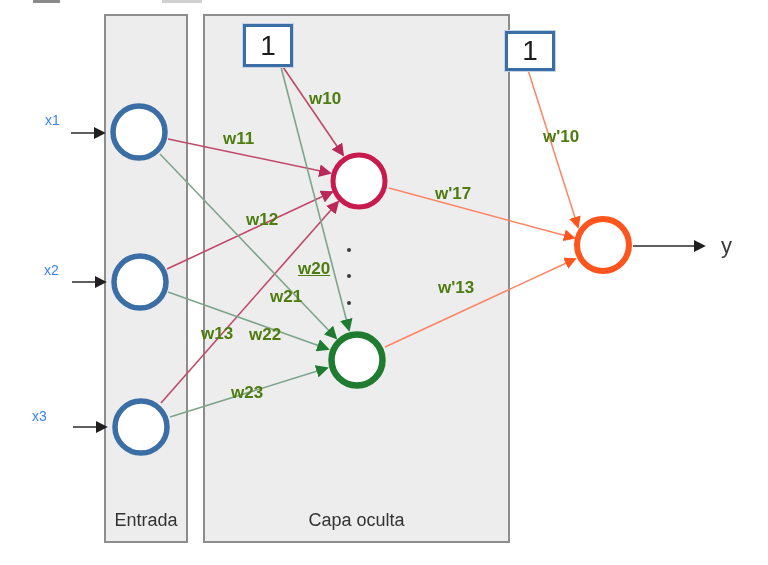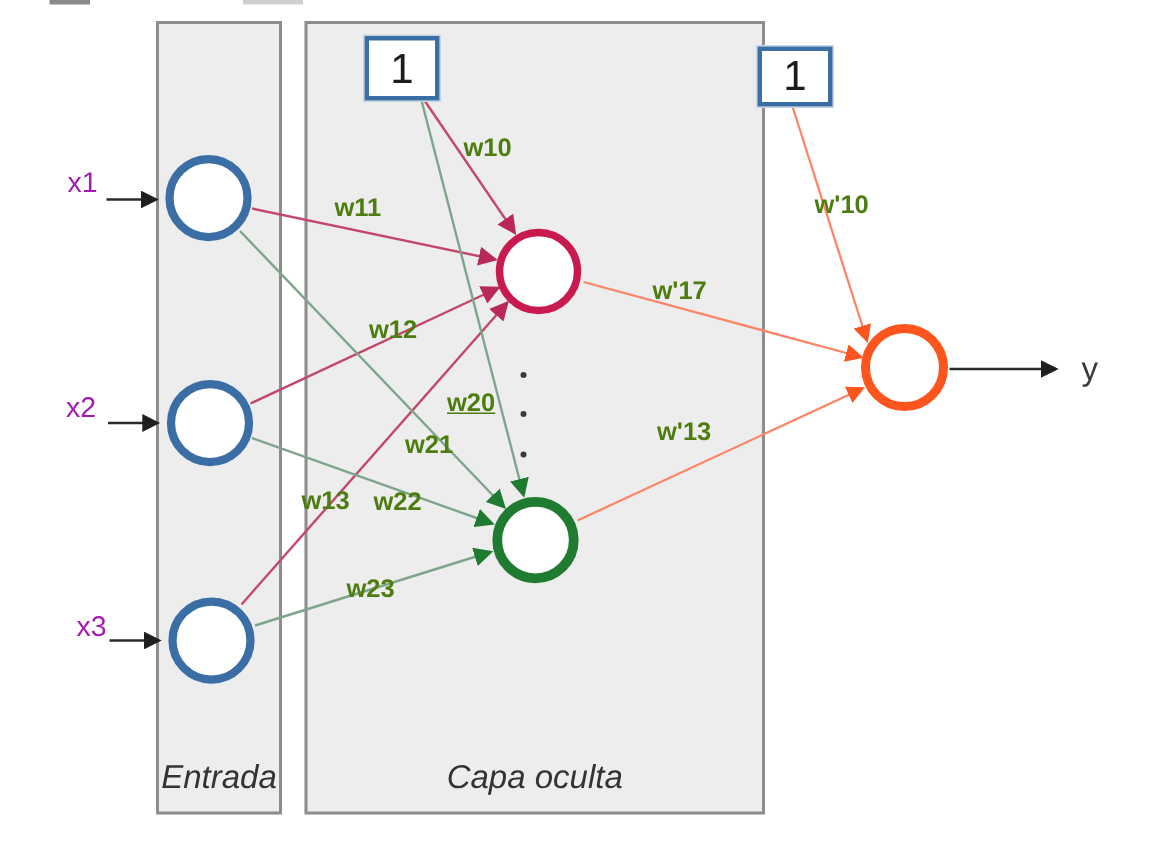--- a/index.html
+++ b/index.html
@@ -5,26 +5,26 @@
   html,body{margin:0;padding:0;background:#ffffff;}
   .stage{
     position:relative;width:768px;height:565px;background:#ffffff;overflow:hidden;
     font-family:"Liberation Sans","DejaVu Sans",sans-serif;color:#2a2a2a;
   }
   .panel{
     position:absolute;background:#ededed;border:2px solid #8d8d8d;box-sizing:border-box;
   }
   .panel-caption{
     position:absolute;bottom:10px;left:0;right:0;text-align:center;
-    font-size:22px;color:#333;font-style:italic;
+    font-size:18px;color:#333;
   }
   .panel-caption.left-align{text-align:left;padding-left:24px;}
   .edges{position:absolute;left:0;top:0;}
   .lbl{position:absolute;font-size:17px;font-weight:600;color:#4d7c0f;white-space:nowrap;}
-  .lbl-input{font-size:19px;font-weight:400;color:#a21caf;}
+  .lbl-input{font-size:14px;font-weight:400;color:#3b82f6;}
   .lbl-output{font-size:22px;font-weight:400;color:#3a3a3a;}
   .bias-box{
     position:absolute;background:#ffffff;border:3px solid #3a6ea5;box-sizing:border-box;
     display:flex;align-items:center;justify-content:center;
     font-size:28px;color:#1c1c1c;box-shadow:0 0 0 1px #c6d4e4;
   }
   .dot{position:absolute;width:4px;height:4px;border-radius:50%;background:#3a3a3a;}
   .artifact{position:absolute;top:0;height:3px;}
 </style>
 </head>
@@ -87,21 +87,21 @@
 
   <div class="bias-box" style="left:243px;top:24px;width:50px;height:43px;">
     <span>1</span>
   </div>
   <div class="bias-box" style="left:505px;top:31px;width:50px;height:40px;">
     <span>1</span>
   </div>
 
   <div class="lbl lbl-input" style="left:45px;top:112px;">x1</div>
   <div class="lbl lbl-input" style="left:44px;top:262px;">x2</div>
-  <div class="lbl lbl-input" style="left:51px;top:408px;">x3</div>
+  <div class="lbl lbl-input" style="left:32px;top:408px;">x3</div>
   <div class="lbl lbl-output" style="left:721px;top:233px;">y</div>
 
   <div class="lbl" style="left:309px;top:89px;">w10</div>
   <div class="lbl" style="left:223px;top:129px;">w11</div>
   <div class="lbl" style="left:246px;top:210px;">w12</div>
   <div class="lbl" style="left:201px;top:300px;margin-top:24px;">w13</div>
   <div class="lbl" style="left:298px;top:259px;text-decoration:underline;">w20</div>
   <div class="lbl" style="left:270px;top:287px;">w21</div>
   <div class="lbl" style="left:249px;top:325px;">w22</div>
   <div class="lbl" style="left:231px;top:383px;">w23</div>

